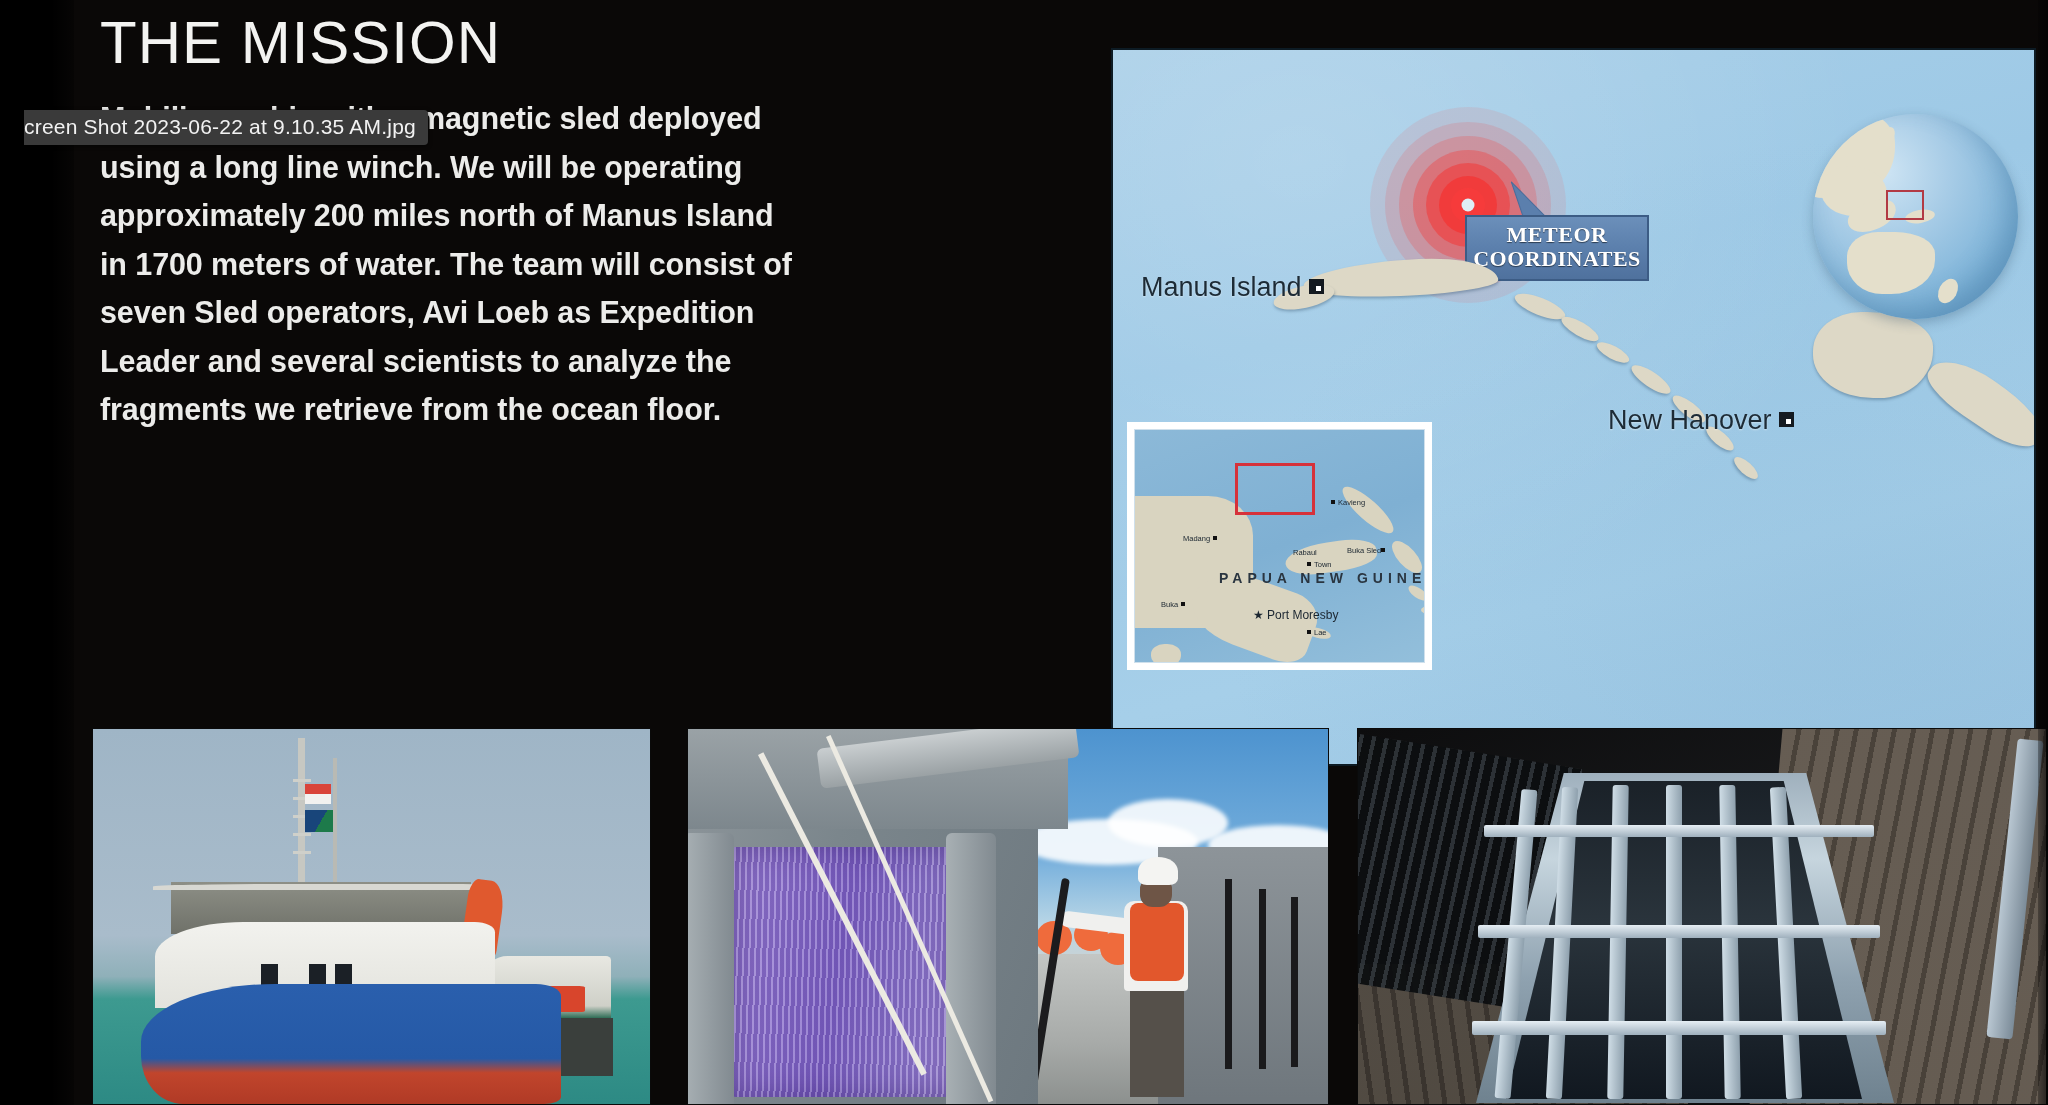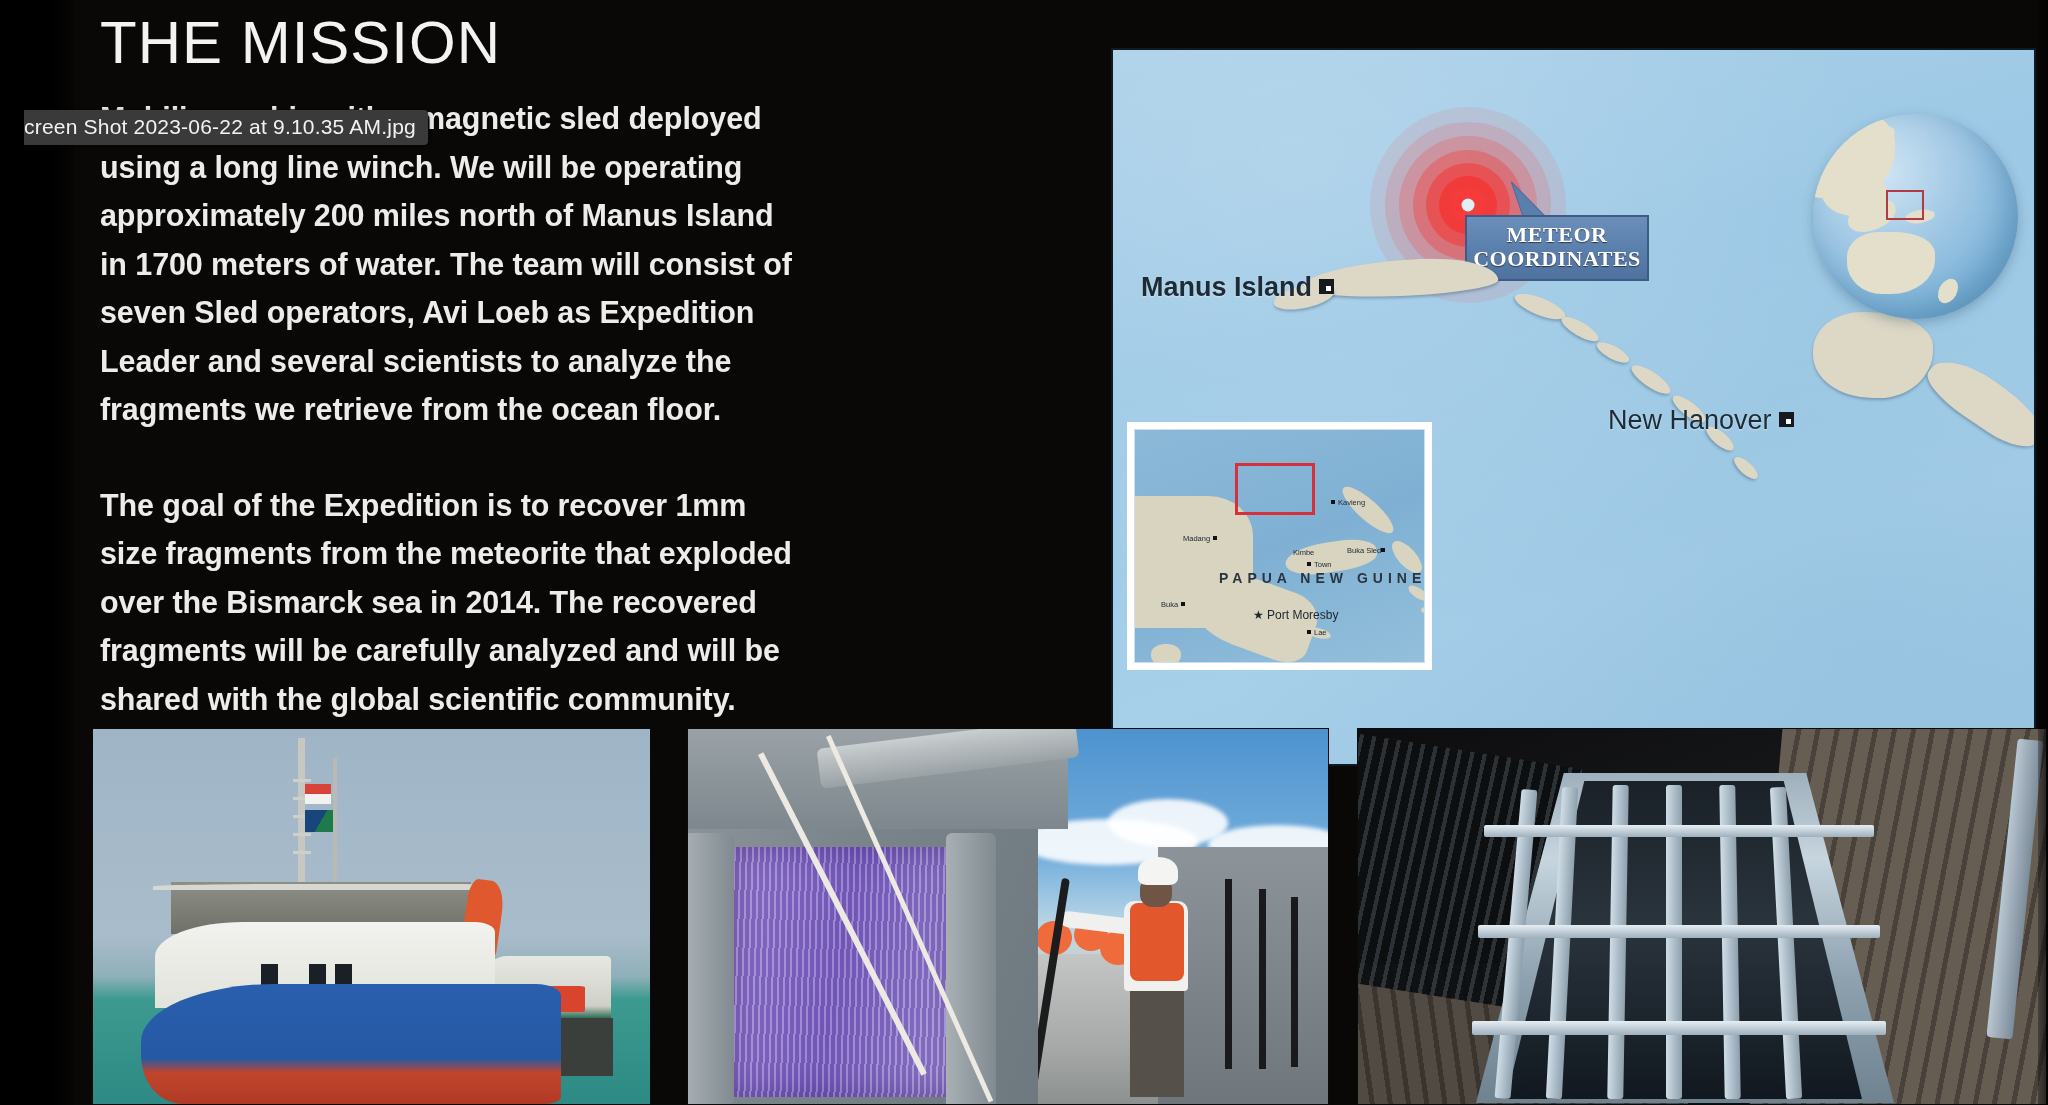--- a/index.html
+++ b/index.html
@@ -175,21 +175,21 @@
     width:15px; height:15px;
     background:#141a20;
     border:3px solid #141a20;
     position:relative;
     margin-left:7px;
     vertical-align:2px;
   }
   .map-label .sq::after{
     content:""; position:absolute; left:4px; top:4px; width:5px; height:5px; background:#fff;
   }
-  .lbl-manus{ left:28px; top:222px;font-weight:bold; }
+  .lbl-manus{ left:28px; top:222px; }
   .lbl-hanover{ left:495px; top:355px; }
 
   
   .inset{
     position:absolute; left:14px; top:372px;
     width:305px; height:248px;
     background:#ffffff;
     padding:7px;
   }
   .inset-in{
@@ -416,21 +416,20 @@
   <div class="bg-arc a4"></div>
   <div class="bg-arc a5"></div>
   <div class="tick-row">· · · · · ·</div>
 
   <div class="slide">
 
     <div class="slide-title">THE MISSION</div>
 
     <div class="body-copy">
       <p>Mobilize a ship with a magnetic sled deployed using a long line winch. We will be operating approximately 200 miles north of Manus Island in 1700 meters of water. The team will consist of seven Sled operators, Avi Loeb as Expedition Leader and several scientists to analyze the fragments we retrieve from the ocean floor.</p>
-      <p>The goal of the Expedition is to recover 1mm size fragments from the meteorite that exploded over the Bismarck sea in 2014. The recovered fragments will be carefully analyzed and will be shared with the global scientific community.</p>
     </div>
 
     <div class="map-panel">
       <div class="ocean-tex"></div>
 
       <div class="impact">
         <span class="r1"></span>
           <span class="r2"></span>
           <span class="r3"></span>
           <span class="r4"></span>
@@ -479,21 +478,21 @@
           <div class="png-land png-i2"></div>
           <div class="png-land png-i3"></div>
           <div class="png-land png-i4"></div>
 
           <div class="inset-box"></div>
 
           <div class="inset-txt png-country">PAPUA NEW GUINEA</div>
 
           <div class="inset-txt png-city" style="left:196px;top:68px;"><span class="dot"></span><span>Kavieng</span></div>
           <div class="inset-txt png-city pre" style="left:48px;top:104px;"><span>Madang</span><span class="dot"></span></div>
-          <div class="inset-txt png-city" style="left:158px;top:118px;"><span>Kimbe</span></div>
+          <div class="inset-txt png-city" style="left:158px;top:118px;"><span>Rabaul</span></div>
           <div class="inset-txt png-city" style="left:172px;top:130px;"><span class="dot"></span><span>Town</span></div>
           <div class="inset-txt png-city" style="left:212px;top:116px;"><span>Buka Sled</span><span class="dot"></span></div>
           <div class="inset-txt png-city png-star" style="left:118px;top:178px;">★ <span>Port Moresby</span></div>
           <div class="inset-txt png-city" style="left:172px;top:198px;"><span class="dot"></span><span>Lae</span></div>
           <div class="inset-txt png-city pre" style="left:26px;top:170px;"><span>Buka</span><span class="dot"></span></div>
         </div>
       </div>
 
       <div class="globe">
         <div class="g-land g-asia"></div>

